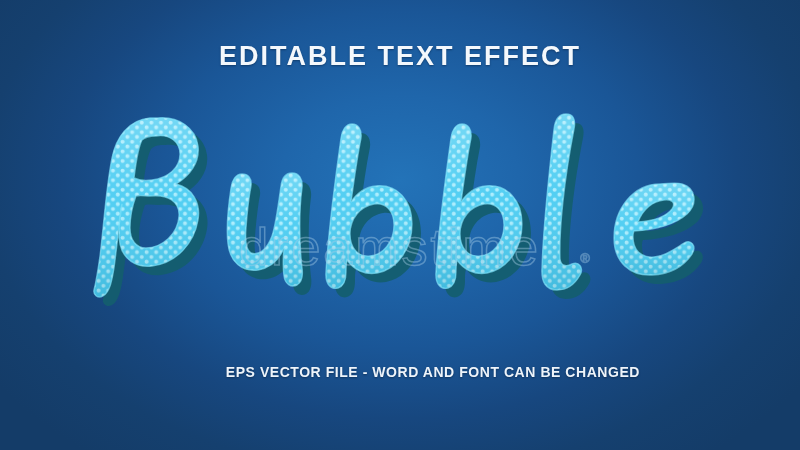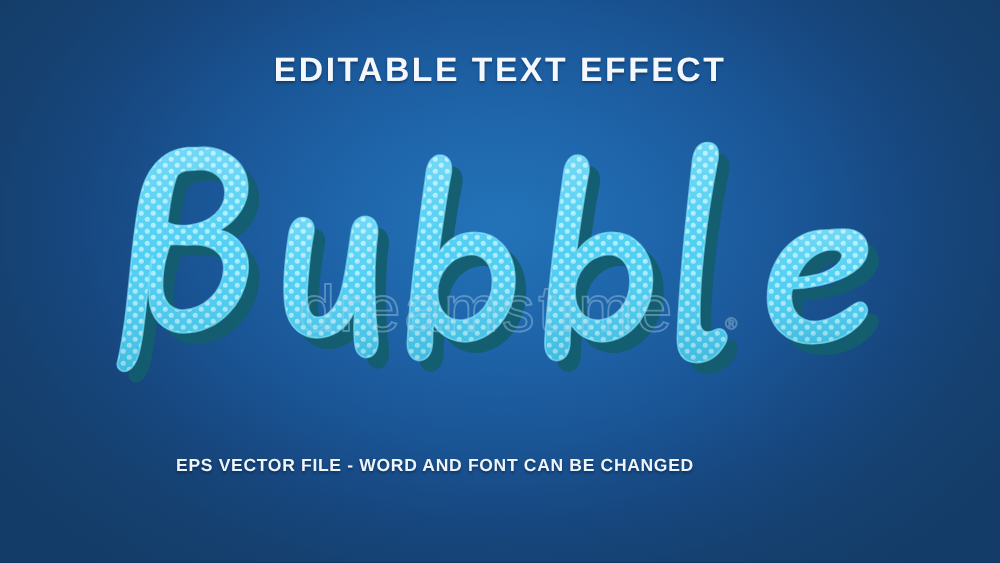--- a/index.html
+++ b/index.html
@@ -73,22 +73,21 @@
     width: 800px;
     height: 56px;
   }
 
   
   .footer {
     position: absolute;
     left: 0;
     top: 362px;
     width: 640px;
-    text-align: center;
-    margin-left: 28px;
+    text-align: right;
   }
   .footer .line {
     color: #eef4fa;
     font-family: "Liberation Sans", sans-serif;
     font-weight: bold;
     font-size: 14px;
     letter-spacing: 0.55px;
     line-height: 20px;
     white-space: nowrap;
     text-shadow: 0 1px 2px rgba(5,25,50,0.5);

